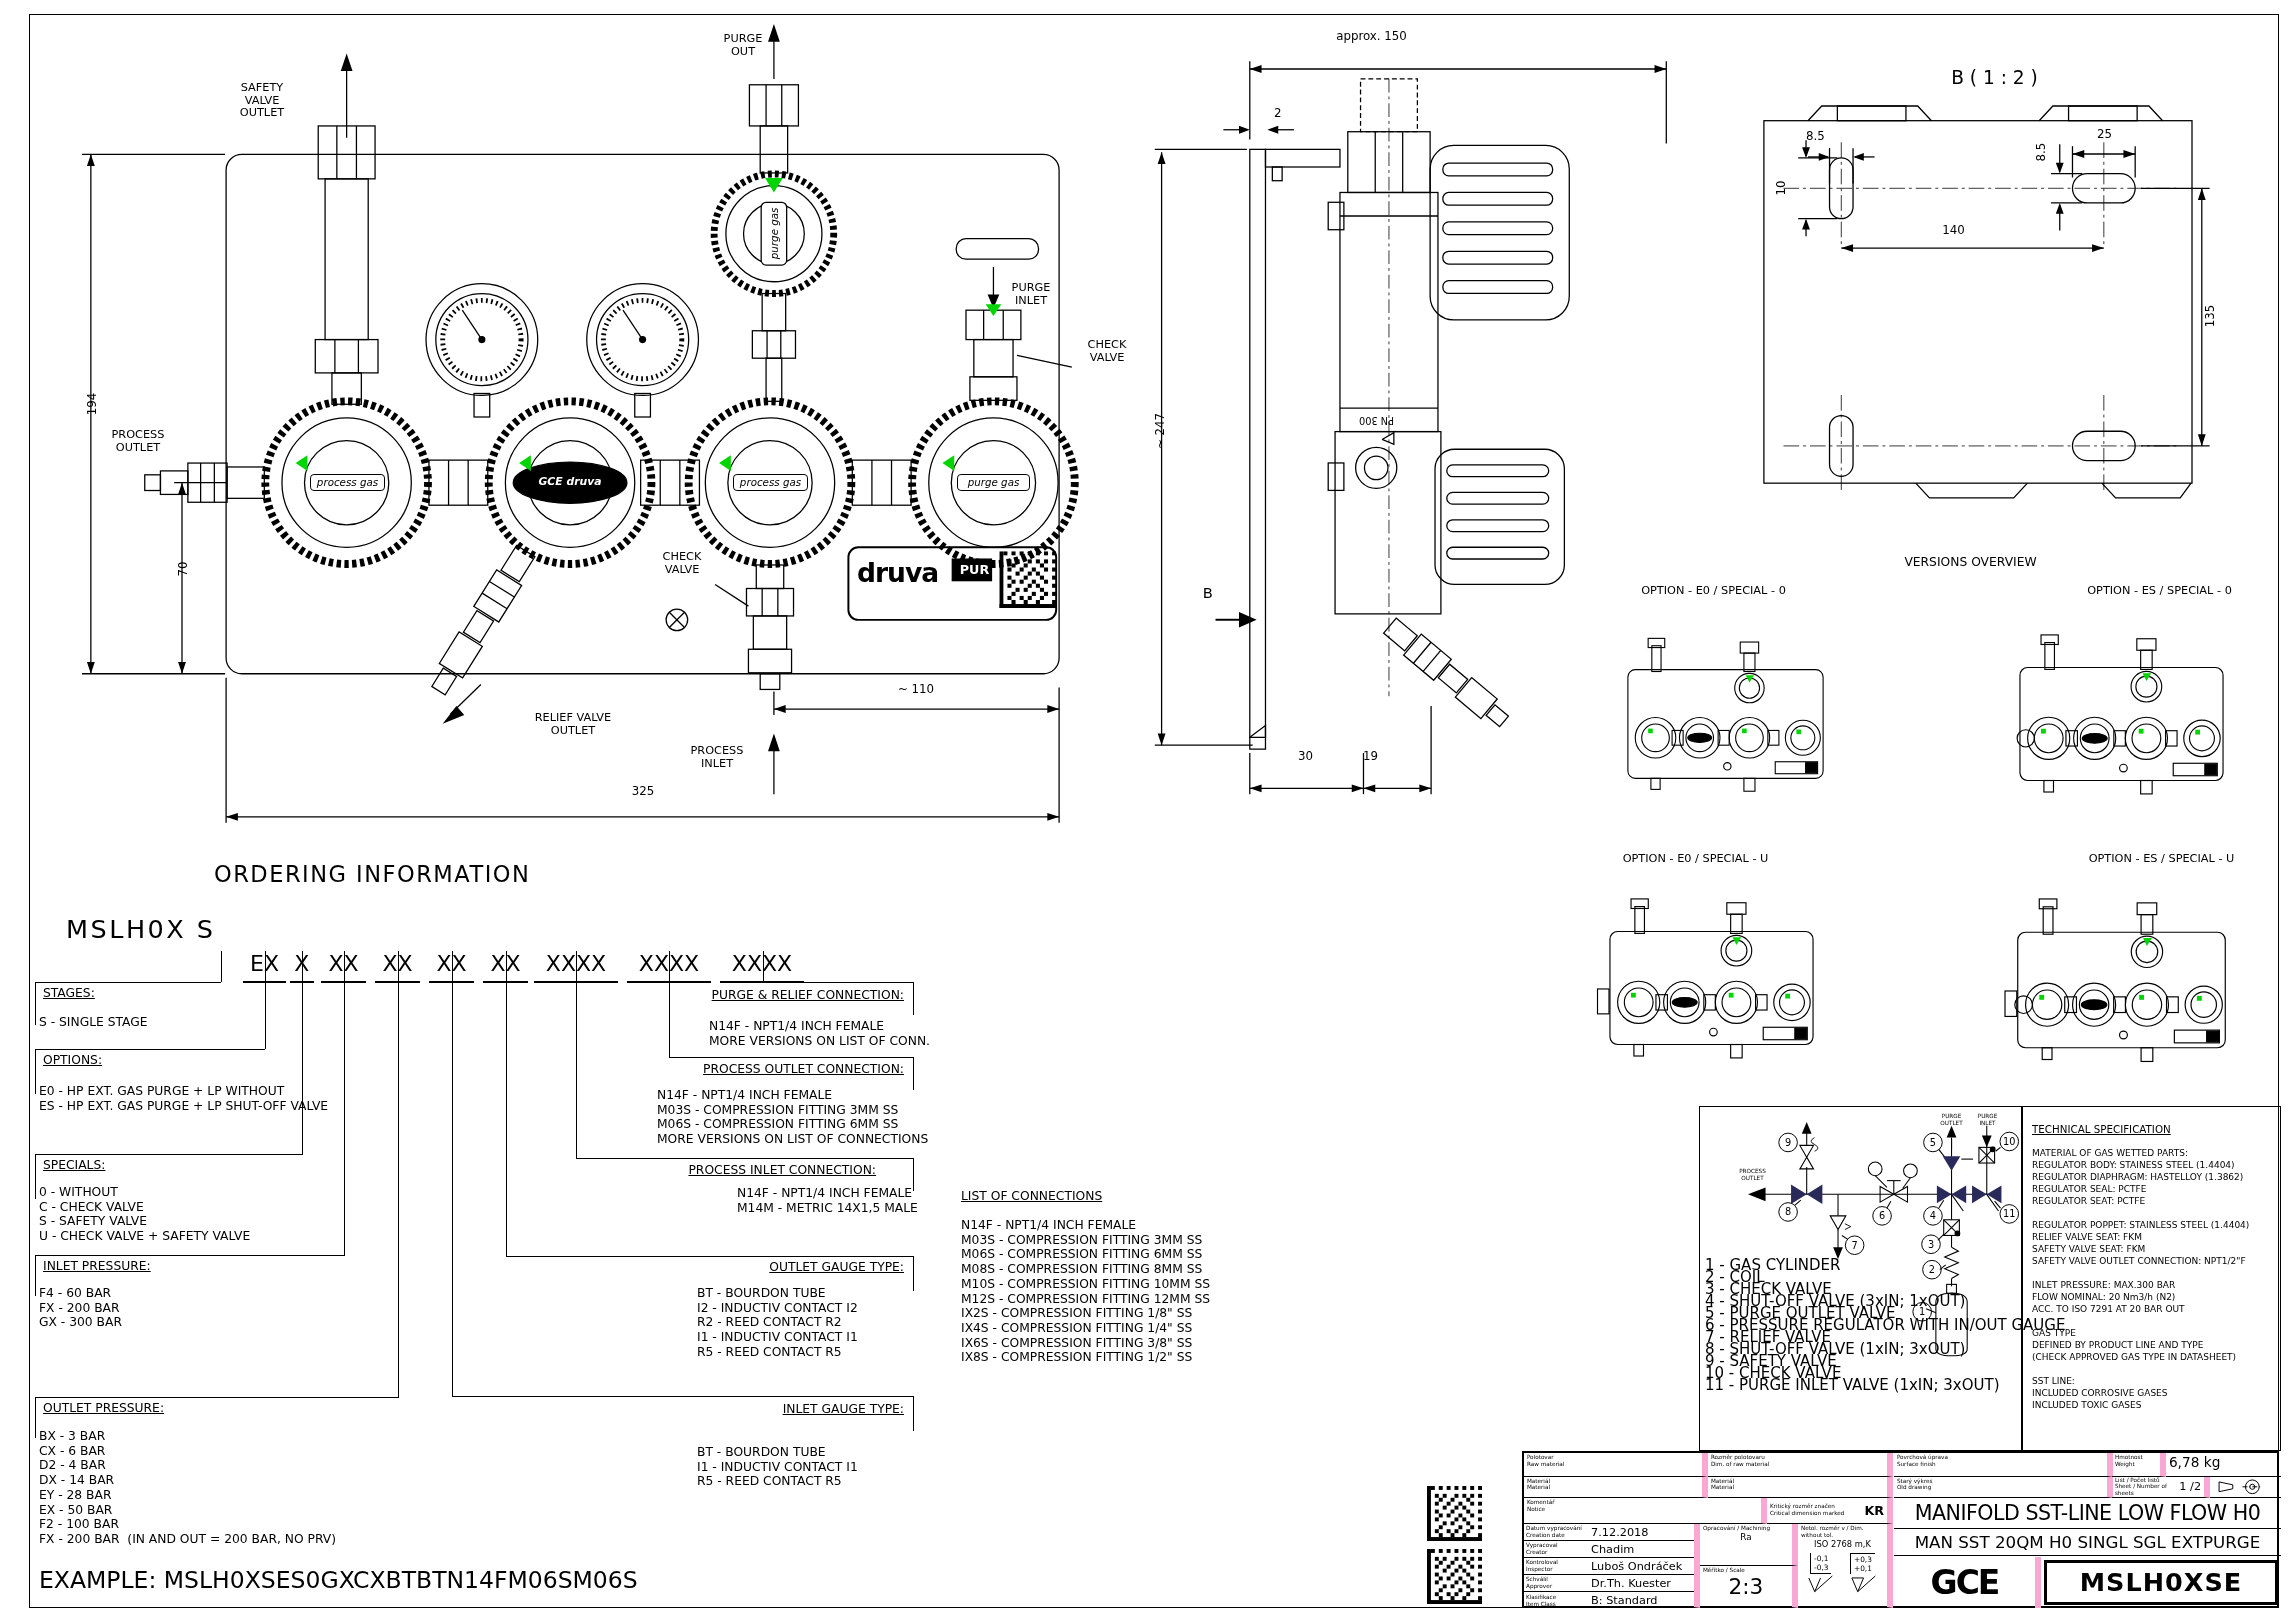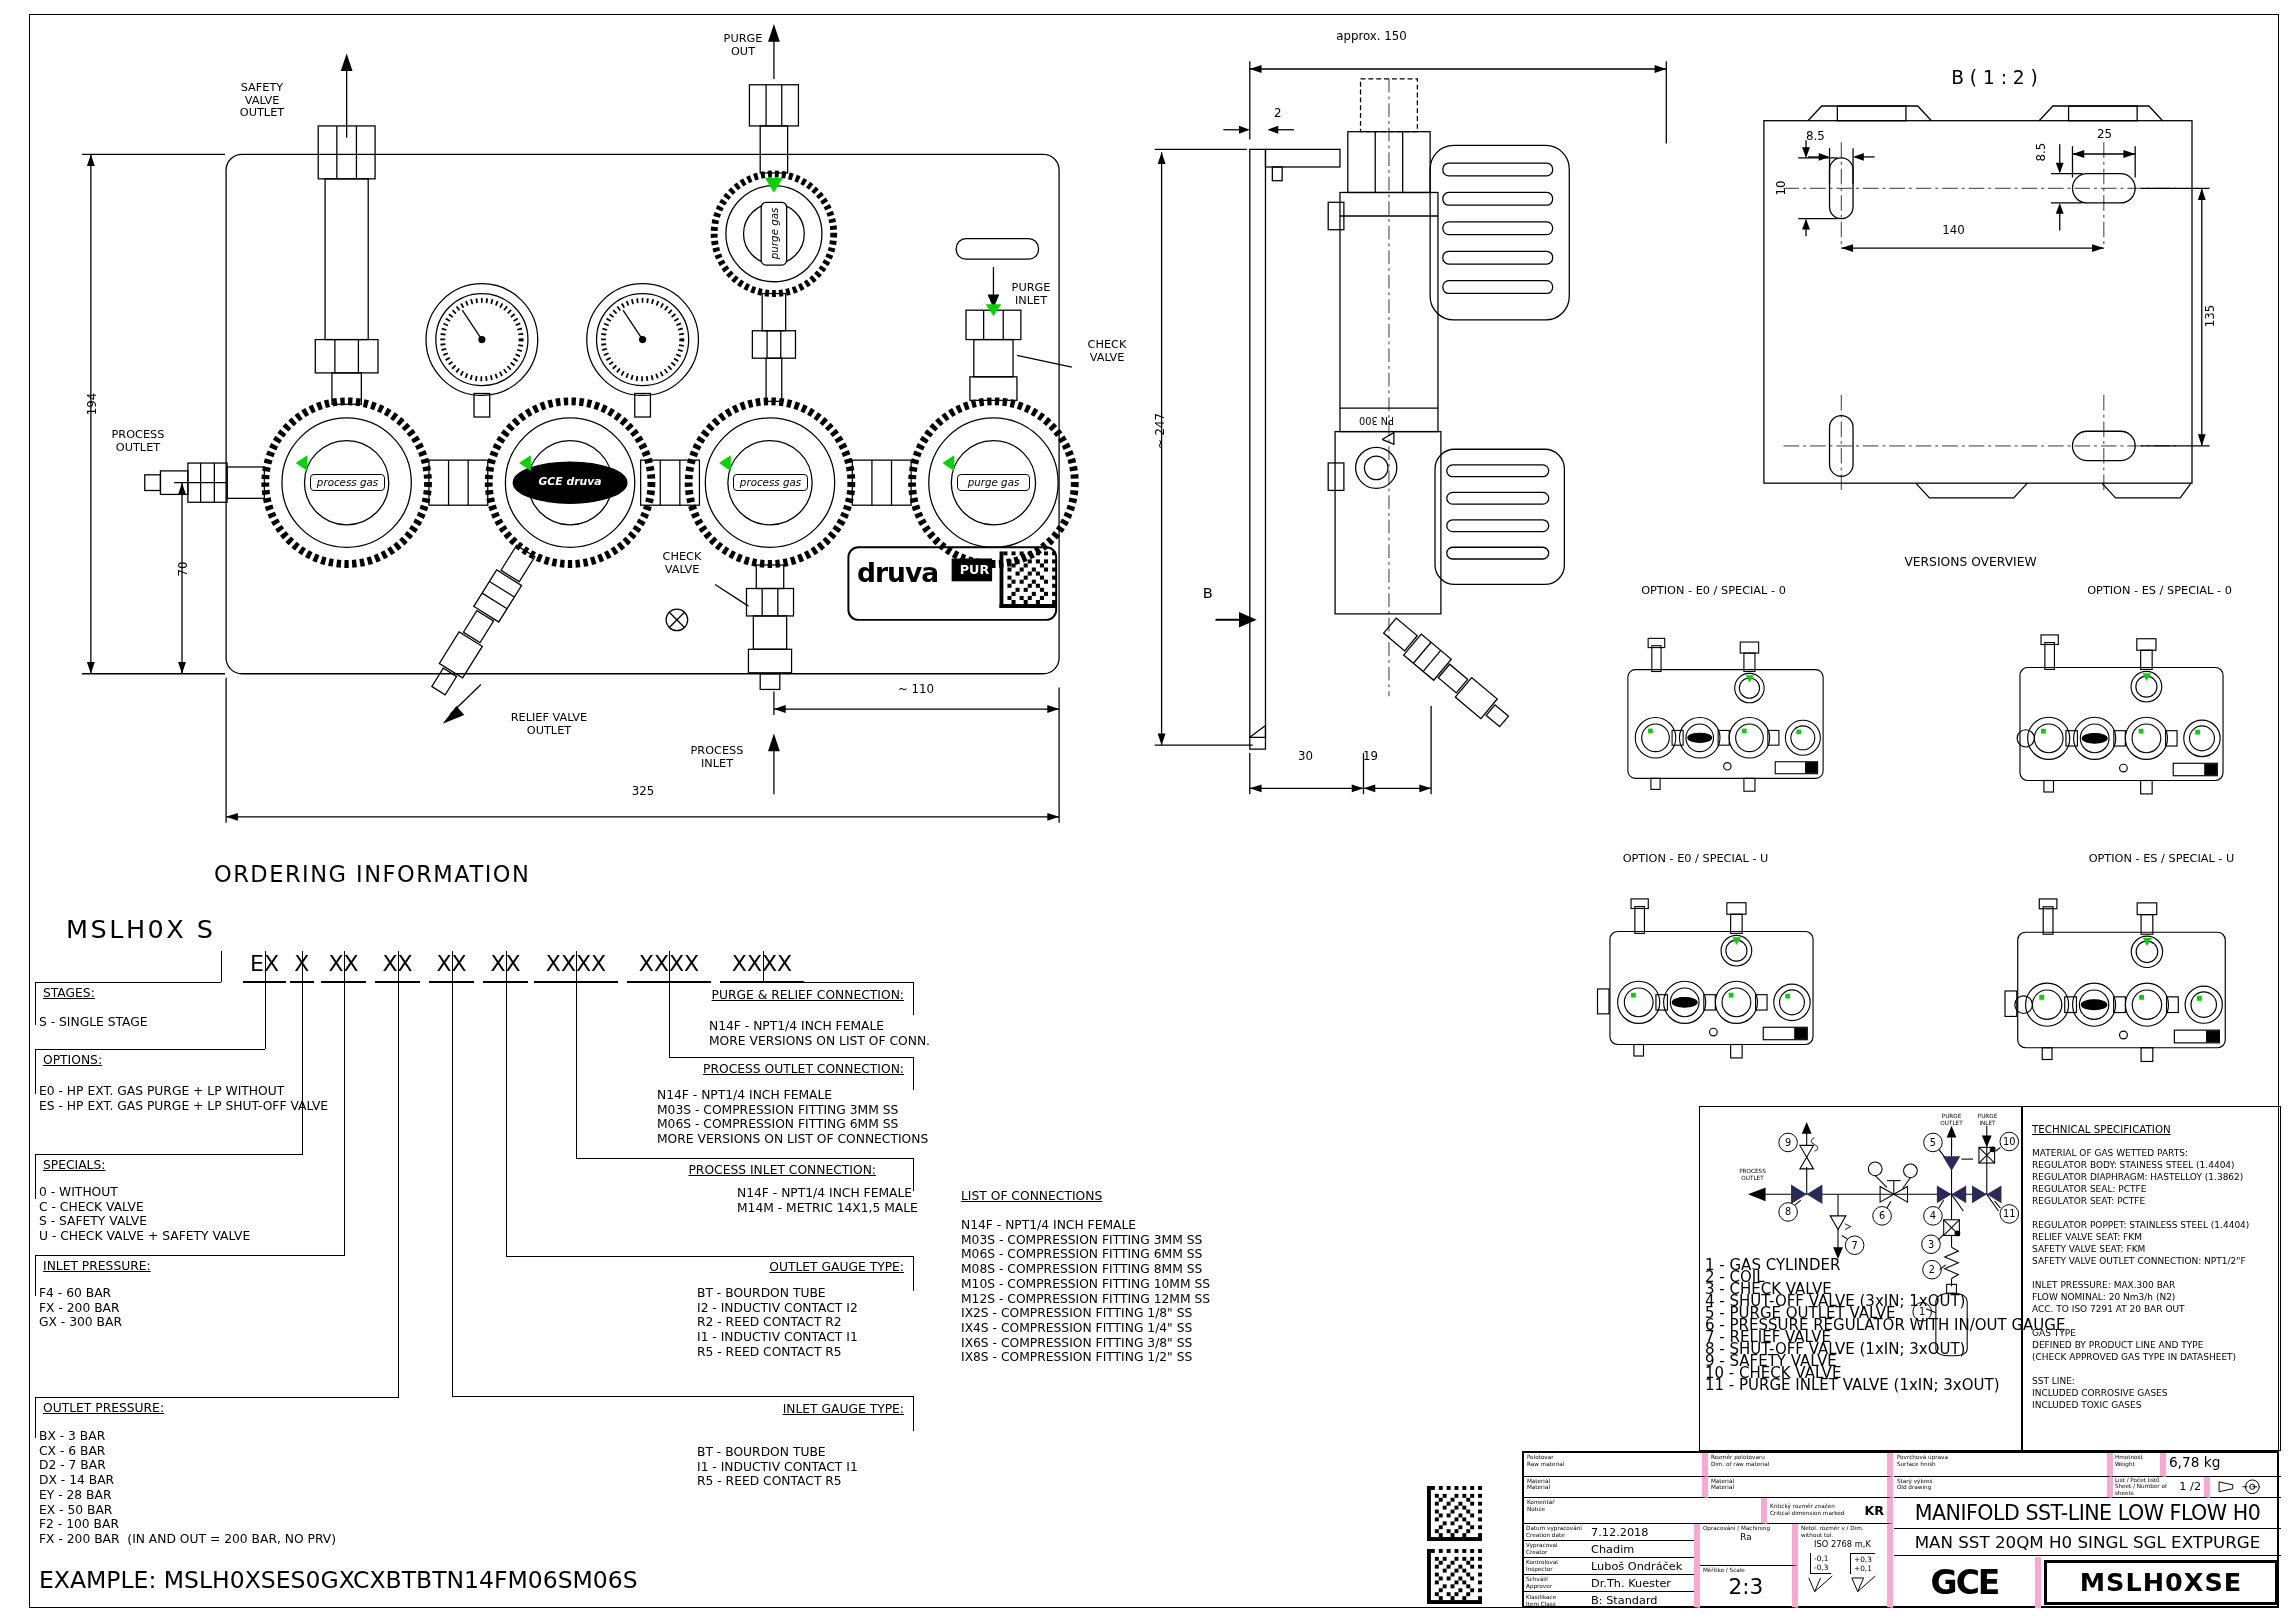--- a/index.html
+++ b/index.html
@@ -298,21 +298,21 @@
   <div class="abs lbl" style="left:704px;top:33px;width:78px">PURGE
 OUT</div>
   <div class="abs lbl" style="left:992px;top:282px;width:78px">PURGE
 INLET</div>
   <div class="abs lbl" style="left:1068px;top:339px;width:78px">CHECK
 VALVE</div>
   <div class="abs lbl" style="left:645px;top:551px;width:74px">CHECK
 VALVE</div>
   <div class="abs lbl" style="left:94px;top:429px;width:88px">PROCESS
 OUTLET</div>
-  <div class="abs lbl" style="left:490px;top:712px;width:118px">RELIEF VALVE
+  <div class="abs lbl" style="left:514px;top:712px;width:118px">RELIEF VALVE
 OUTLET</div>
   <div class="abs lbl" style="left:678px;top:745px;width:78px">PROCESS
 INLET</div>
   <div class="abs dim rot" style="left:72px;top:397px;width:39px">194</div>
   <div class="abs dim rot" style="left:163px;top:562px;width:39px">70</div>
   <div class="abs dim" style="left:604px;top:784px;width:78px">325</div>
   <div class="abs dim" style="left:877px;top:682px;width:78px">~ 110</div>
   <div class="tag" style="left:310px;top:474px;width:73px">process gas</div>
   <div class="tag" style="left:733px;top:474px;width:73px">process gas</div>
   <div class="tag" style="left:957px;top:474px;width:71px">purge gas</div>
@@ -690,21 +690,21 @@
   <div class="abs sec-h" style="left:43px;top:1259px">INLET PRESSURE:</div>
   <div class="abs sec-items" style="left:39px;top:1286px">
       <div class="li-item">F4 - 60 BAR</div>
       <div class="li-item">FX - 200 BAR</div>
       <div class="li-item">GX - 300 BAR</div>
     </div>
   <div class="abs sec-h" style="left:43px;top:1401px">OUTLET PRESSURE:</div>
   <div class="abs sec-items" style="left:39px;top:1429px">
       <div class="li-item">BX - 3 BAR</div>
       <div class="li-item">CX - 6 BAR</div>
-      <div class="li-item">D2 - 7 BAR</div>
+      <div class="li-item">D2 - 4 BAR</div>
       <div class="li-item">DX - 14 BAR</div>
       <div class="li-item">EY - 28 BAR</div>
       <div class="li-item">EX - 50 BAR</div>
       <div class="li-item">F2 - 100 BAR</div>
       <div class="li-item">FX - 200 BAR  (IN AND OUT = 200 BAR, NO PRV)</div>
     </div>
   <div class="abs sec-h r" style="left:686px;top:988px">PURGE &amp; RELIEF CONNECTION:</div>
   <div class="abs sec-items" style="left:709px;top:1019px">
       <div class="li-item">N14F - NPT1/4 INCH FEMALE</div>
       <div class="li-item">MORE VERSIONS ON LIST OF CONN.</div>

